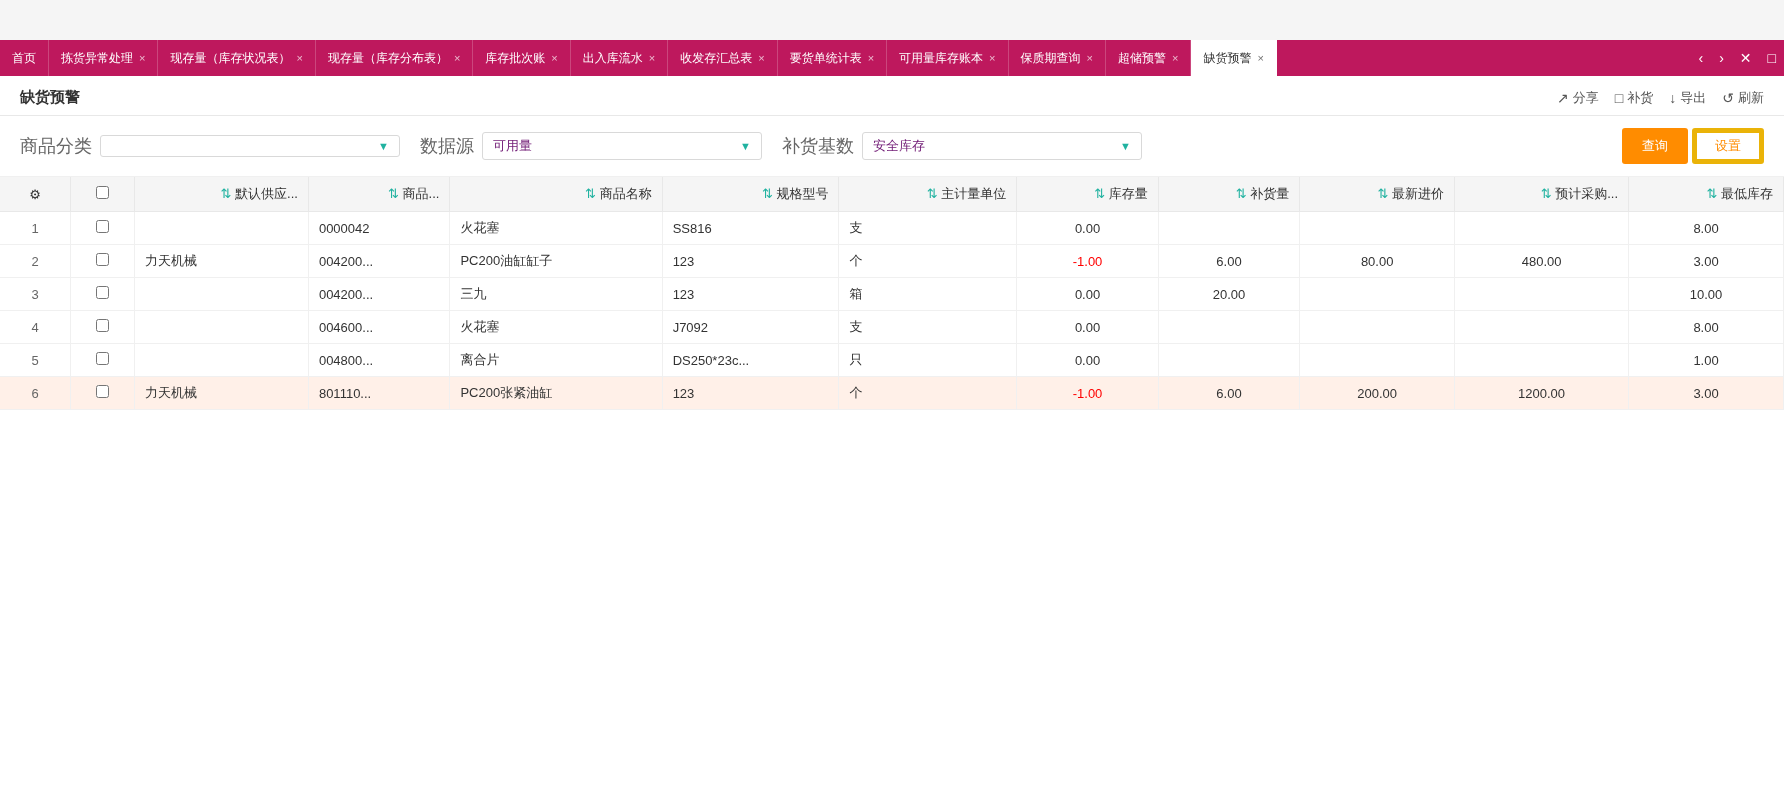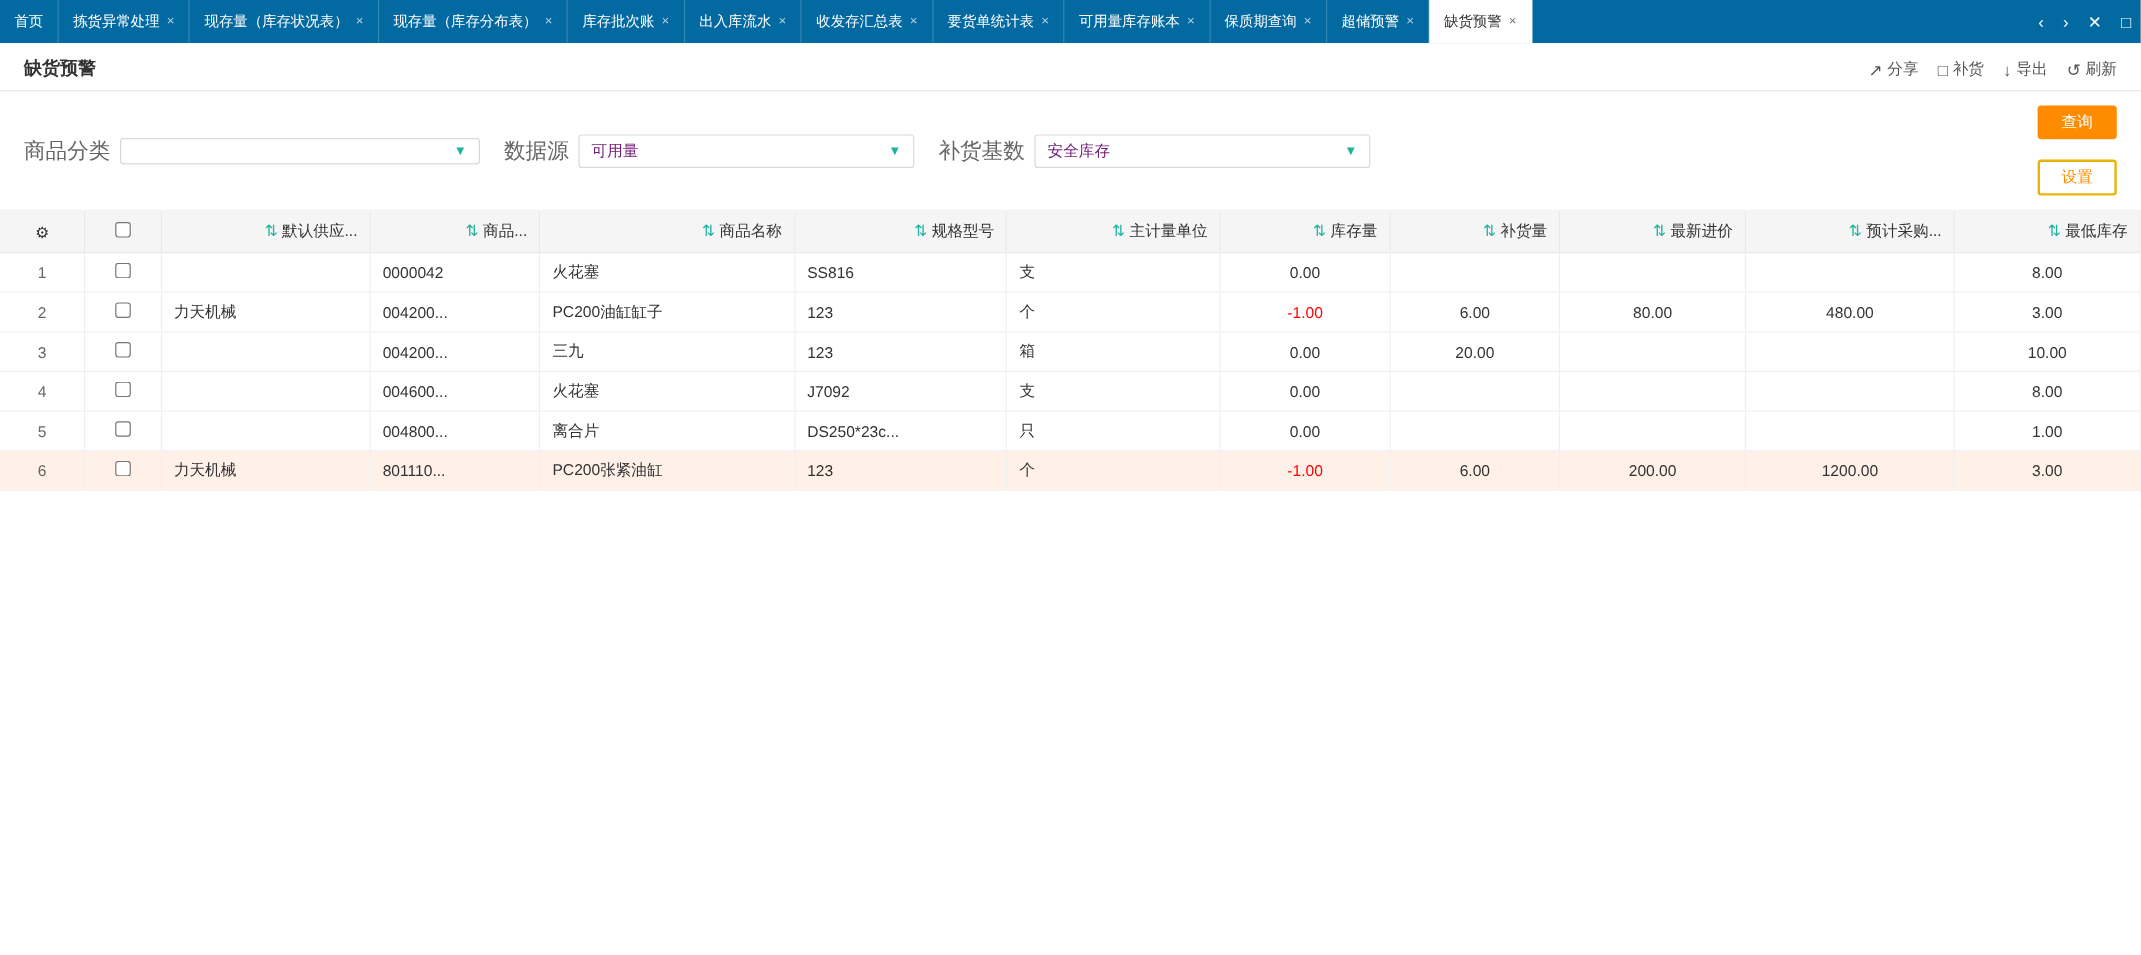--- a/index.html
+++ b/index.html
@@ -2,23 +2,24 @@
 <html><head>
   <meta charset="utf-8">
   <style>
     * { box-sizing: border-box; margin: 0; padding: 0; }
     body { font-family: "Microsoft YaHei", Arial, sans-serif; font-size: 13px; background: #f5f5f5; color: #333; }
 
     
     .tab-bar {
       display: flex;
       align-items: center;
-      background: #0369a1;
+      background: #be185d;
       height: 36px;
       overflow: hidden;
+      margin-top: 40px;
     }
     .tab-item {
       display: flex;
       align-items: center;
       padding: 0 12px;
       height: 100%;
       color: #fff;
       white-space: nowrap;
       cursor: pointer;
       font-size: 12px;
@@ -112,36 +113,36 @@
       cursor: pointer;
       min-width: 220px;
       justify-content: space-between;
       font-size: 13px;
     }
     .filter-select .arrow { color: #20b2a0; font-size: 11px; }
     .filter-select-value { color: #701a75; }
     .filter-actions {
       margin-left: auto;
       display: flex;
-      flex-direction: column;
-      gap: 17px;
+      flex-direction: row;
+      gap: 4px;
     }
     .btn-query {
       background: #ff8c00;
       color: #fff;
       border: none;
       border-radius: 3px;
       padding: 5px 20px;
       cursor: pointer;
       font-size: 13px;
     }
     .btn-settings {
       background: #fff;
       color: #ff8c00;
-      border: 2px solid #eab308;
+      border: 5px solid #eab308;
       border-radius: 3px;
       padding: 4px 18px;
       cursor: pointer;
       font-size: 13px;
     }
 
     
     .table-container {
       padding: 0 0;
       overflow-x: auto;

